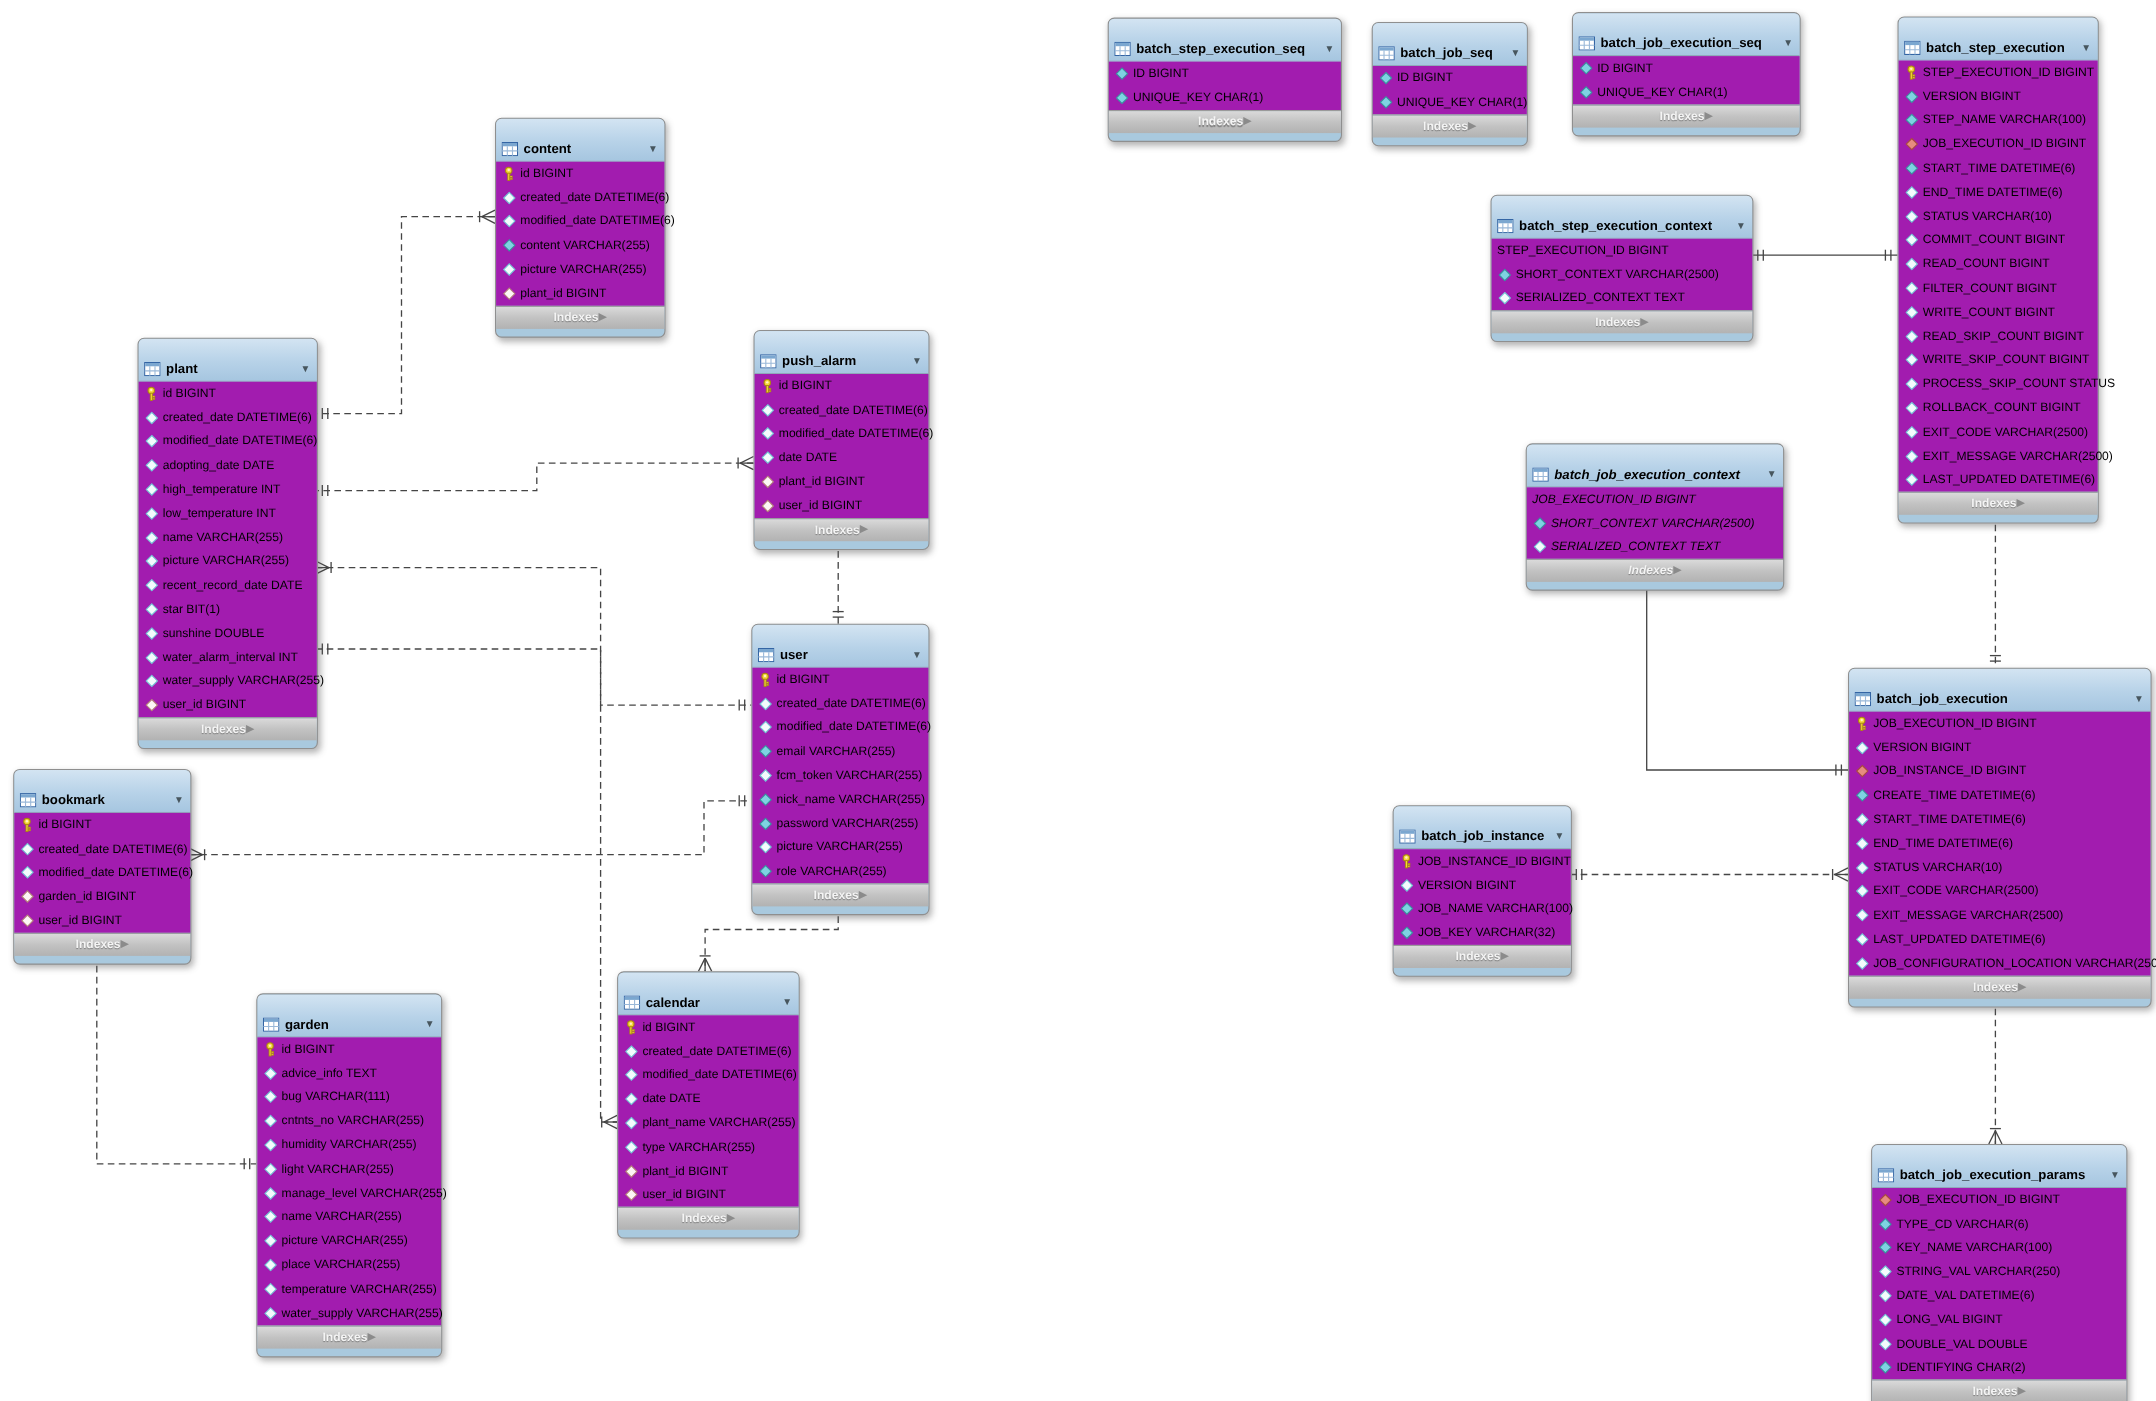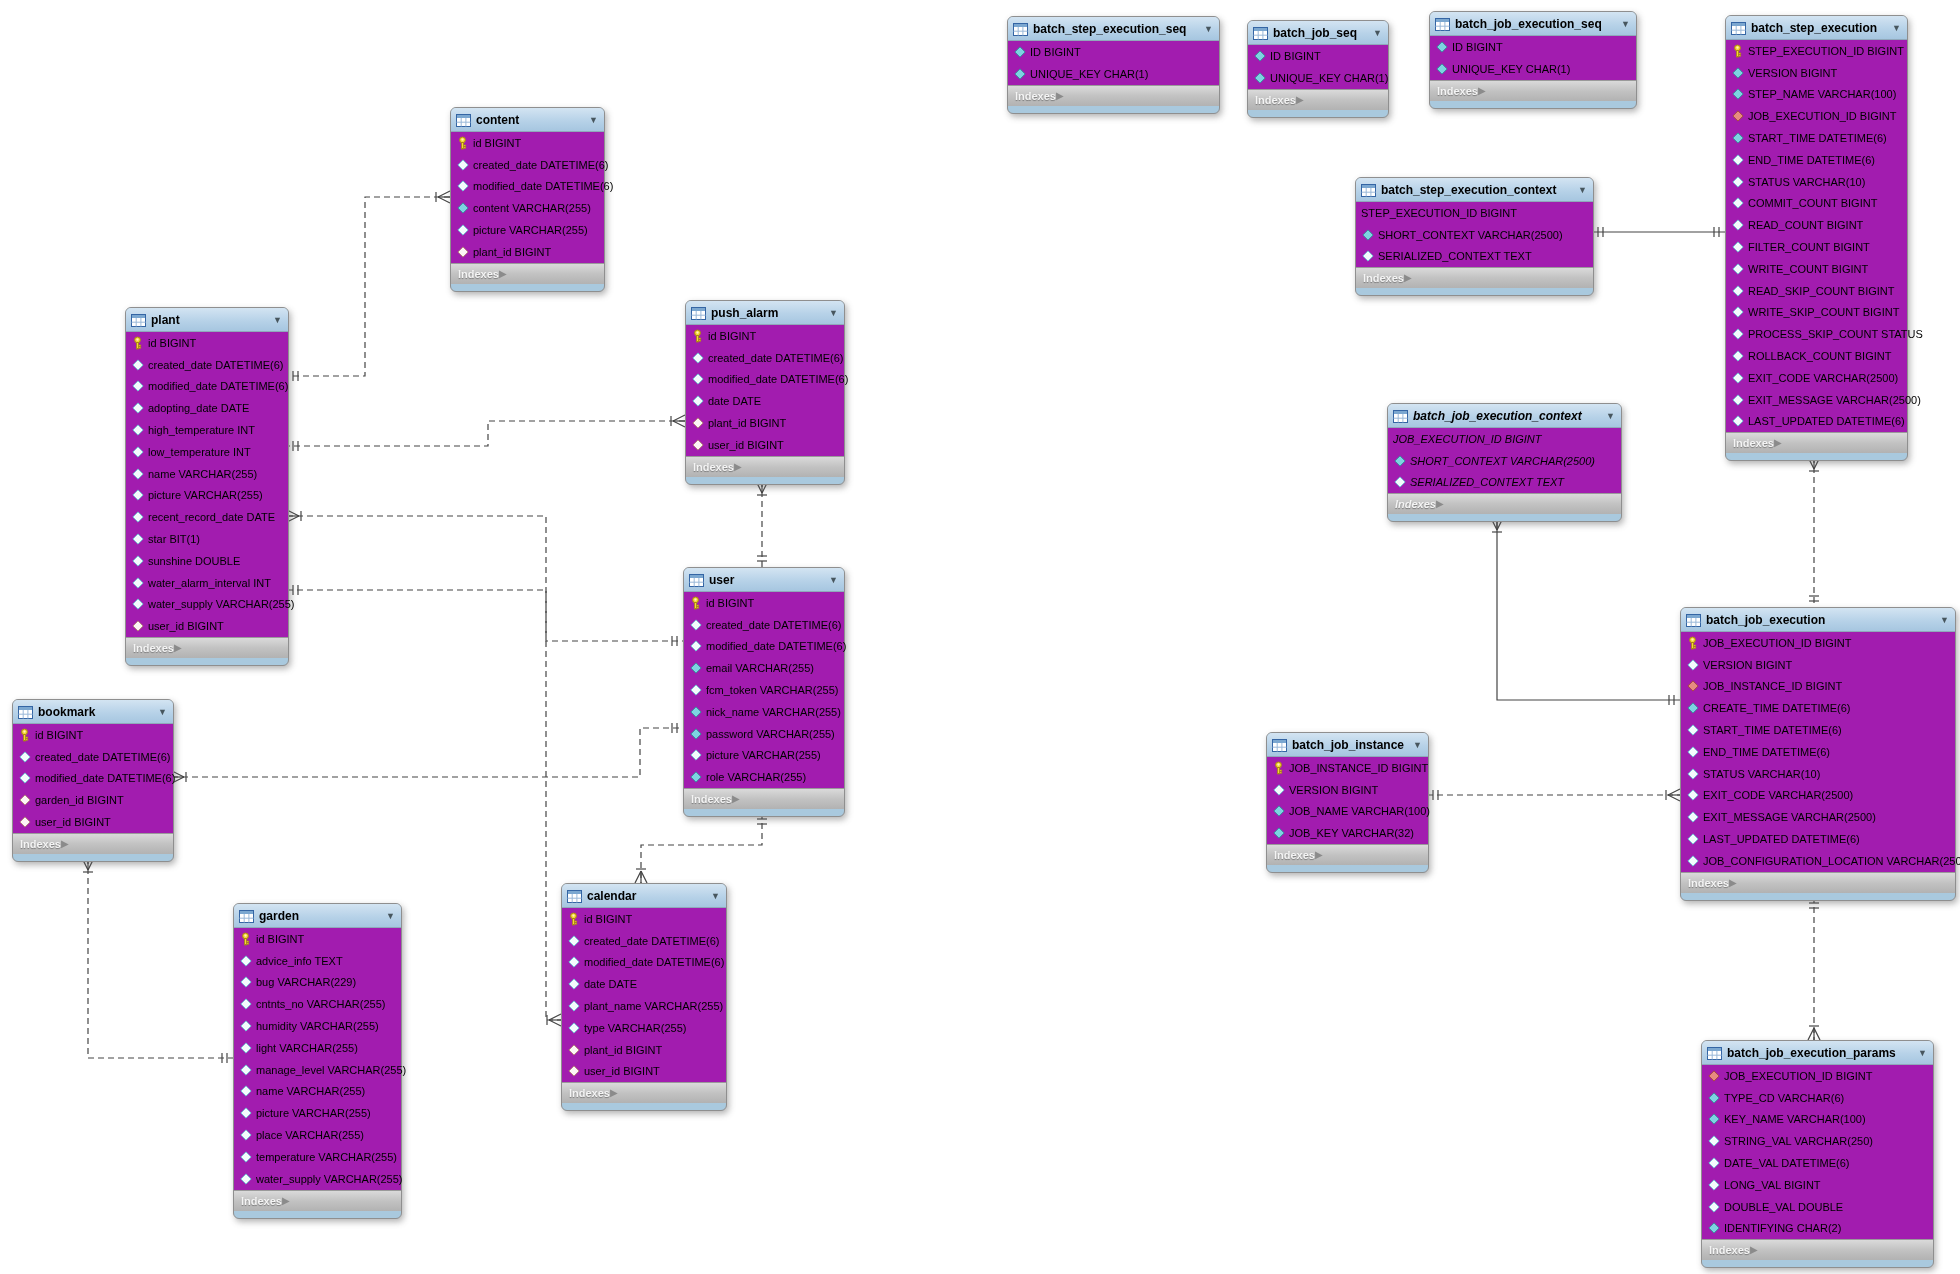--- a/index.html
+++ b/index.html
@@ -2,33 +2,33 @@
 <html><head>
 <meta charset="utf-8">
 <style>
   html,body{margin:0;padding:0;background:#ffffff;}
   #stage{position:relative;width:1960px;height:1274px;background:#ffffff;overflow:hidden;
          font-family:"Liberation Sans","DejaVu Sans",sans-serif;}
   #rel-layer{position:absolute;left:0;top:0;pointer-events:none;}
   #rel-layer polyline{pointer-events:stroke;}
   .tbl{position:absolute;background:#a9c9de;border:1px solid #8f8f8f;border-radius:6px;
        padding-bottom:7px;box-shadow:2px 3px 6px rgba(90,90,90,0.45);}
-  .tbl-header{display:flex;align-items:center;height:22px;padding:1px 6px 0 5px;
+  .tbl-header{display:flex;align-items:center;height:22px;padding:16px 6px 0 5px;
        background:linear-gradient(180deg,#d3e4f2 0%,#b7d2e8 55%,#a6c6e0 100%);
        border-bottom:1px solid #90a8ba;border-radius:5px 5px 0 0;cursor:default;}
   .tbl-title{font-size:12px;font-weight:bold;color:#000;margin-left:5px;white-space:nowrap;
        flex:1 1 auto;overflow:hidden;}
   .hdr-arrow{font-size:9px;color:#47565e;margin-left:4px;line-height:1;}
   .tbl-body{background:#a21caf;}
   .col-row{display:flex;align-items:center;height:21.8px;padding:0 5px;font-size:11px;
        color:#000;white-space:nowrap;}
   .col-icon{display:inline-flex;width:13px;height:13px;margin-right:4px;flex:0 0 13px;
        align-items:center;justify-content:center;}
   .col-label{white-space:nowrap;}
-  .idx-bar{display:flex;align-items:center;justify-content:flex-start;height:20px;
+  .idx-bar{display:flex;align-items:center;justify-content:center;height:20px;
        padding:0 7px;background:linear-gradient(180deg,#dadada 0%,#c2c2c2 50%,#b2b2b2 100%);
        border-top:1px solid #9a9a9a;}
   .idx-label{font-size:11px;font-weight:bold;color:#f4f4f4;text-shadow:0 1px 1px rgba(0,0,0,0.35);}
   .idx-arrow{font-size:10px;color:#8b8b8b;line-height:1;}
 </style>
 </head>
 <body>
 
 <div id="stage">
   <svg id="rel-layer" width="1960" height="1274" viewBox="0 0 1960 1274">
@@ -449,21 +449,21 @@
             </svg>
           </span>
           <span class="col-label">advice_info TEXT</span>
         </div>
         <div class="col-row">
           <span class="col-icon">
             <svg width="12" height="12" viewBox="0 0 12 12">
               <polygon points="6,0.9 11.1,6 6,11.1 0.9,6" fill="#f4fbfd" stroke="#74c3d4"></polygon>
             </svg>
           </span>
-          <span class="col-label">bug VARCHAR(229)</span>
+          <span class="col-label">bug VARCHAR(111)</span>
         </div>
         <div class="col-row">
           <span class="col-icon">
             <svg width="12" height="12" viewBox="0 0 12 12">
               <polygon points="6,0.9 11.1,6 6,11.1 0.9,6" fill="#f4fbfd" stroke="#74c3d4"></polygon>
             </svg>
           </span>
           <span class="col-label">cntnts_no VARCHAR(255)</span>
         </div>
         <div class="col-row">

